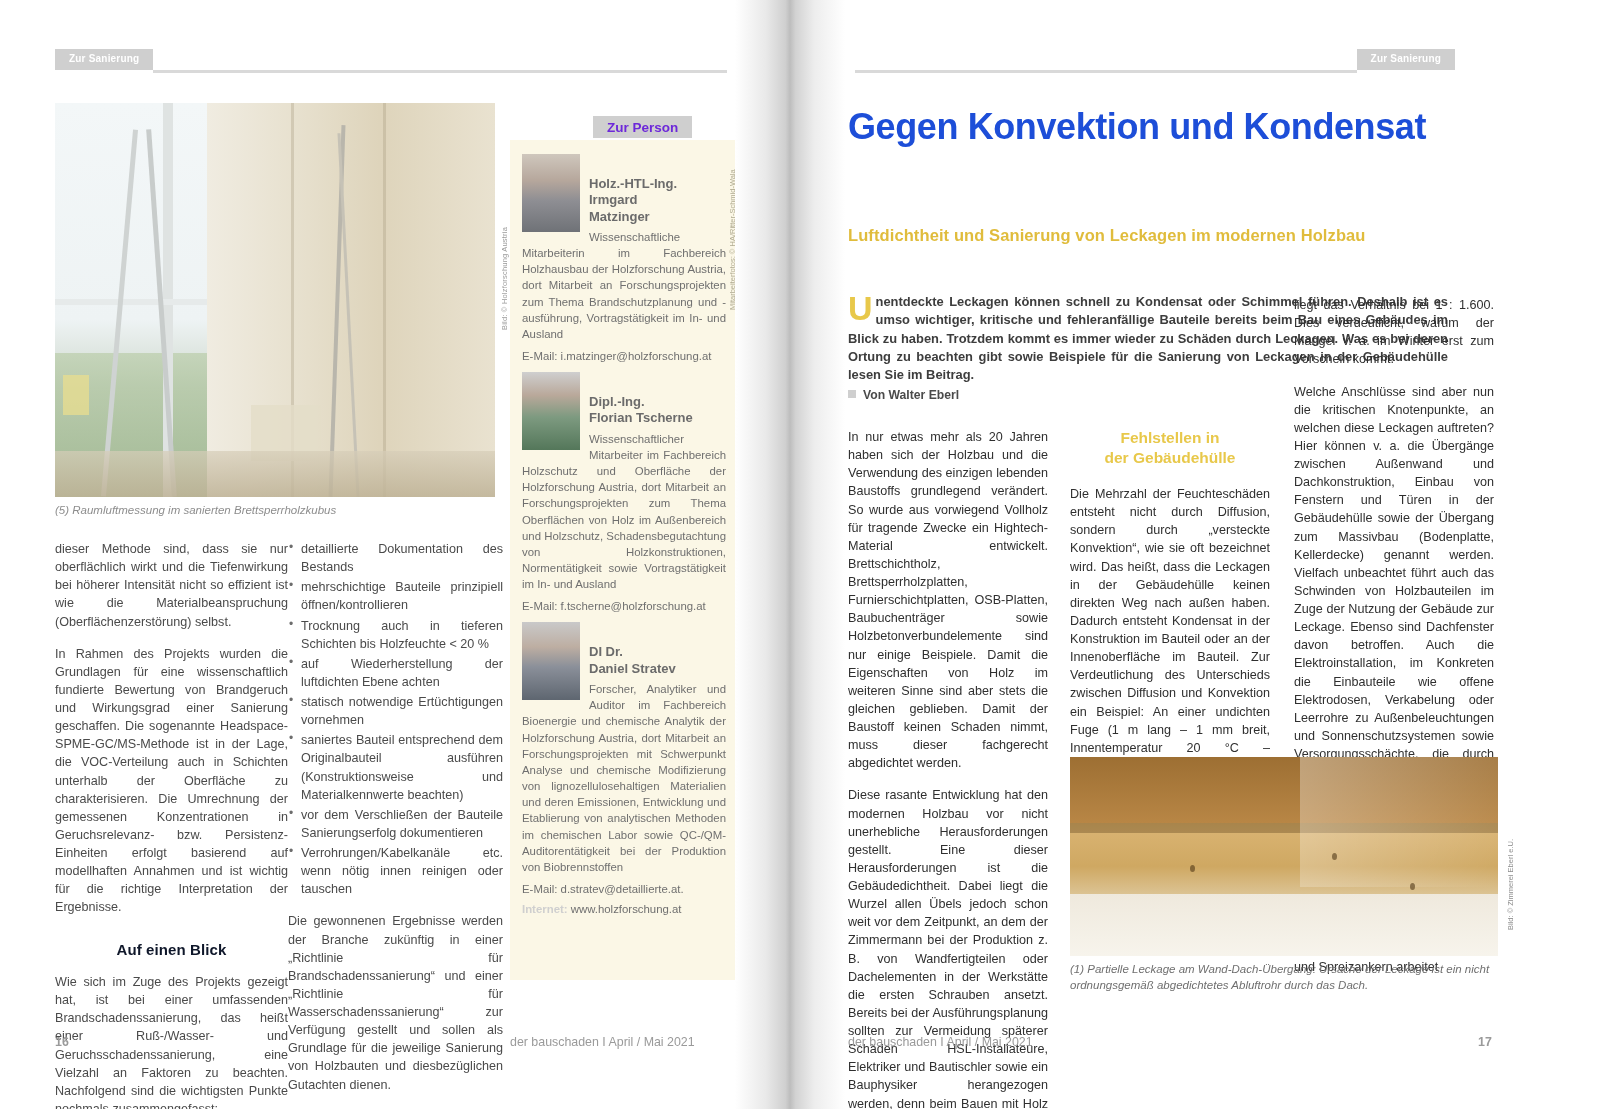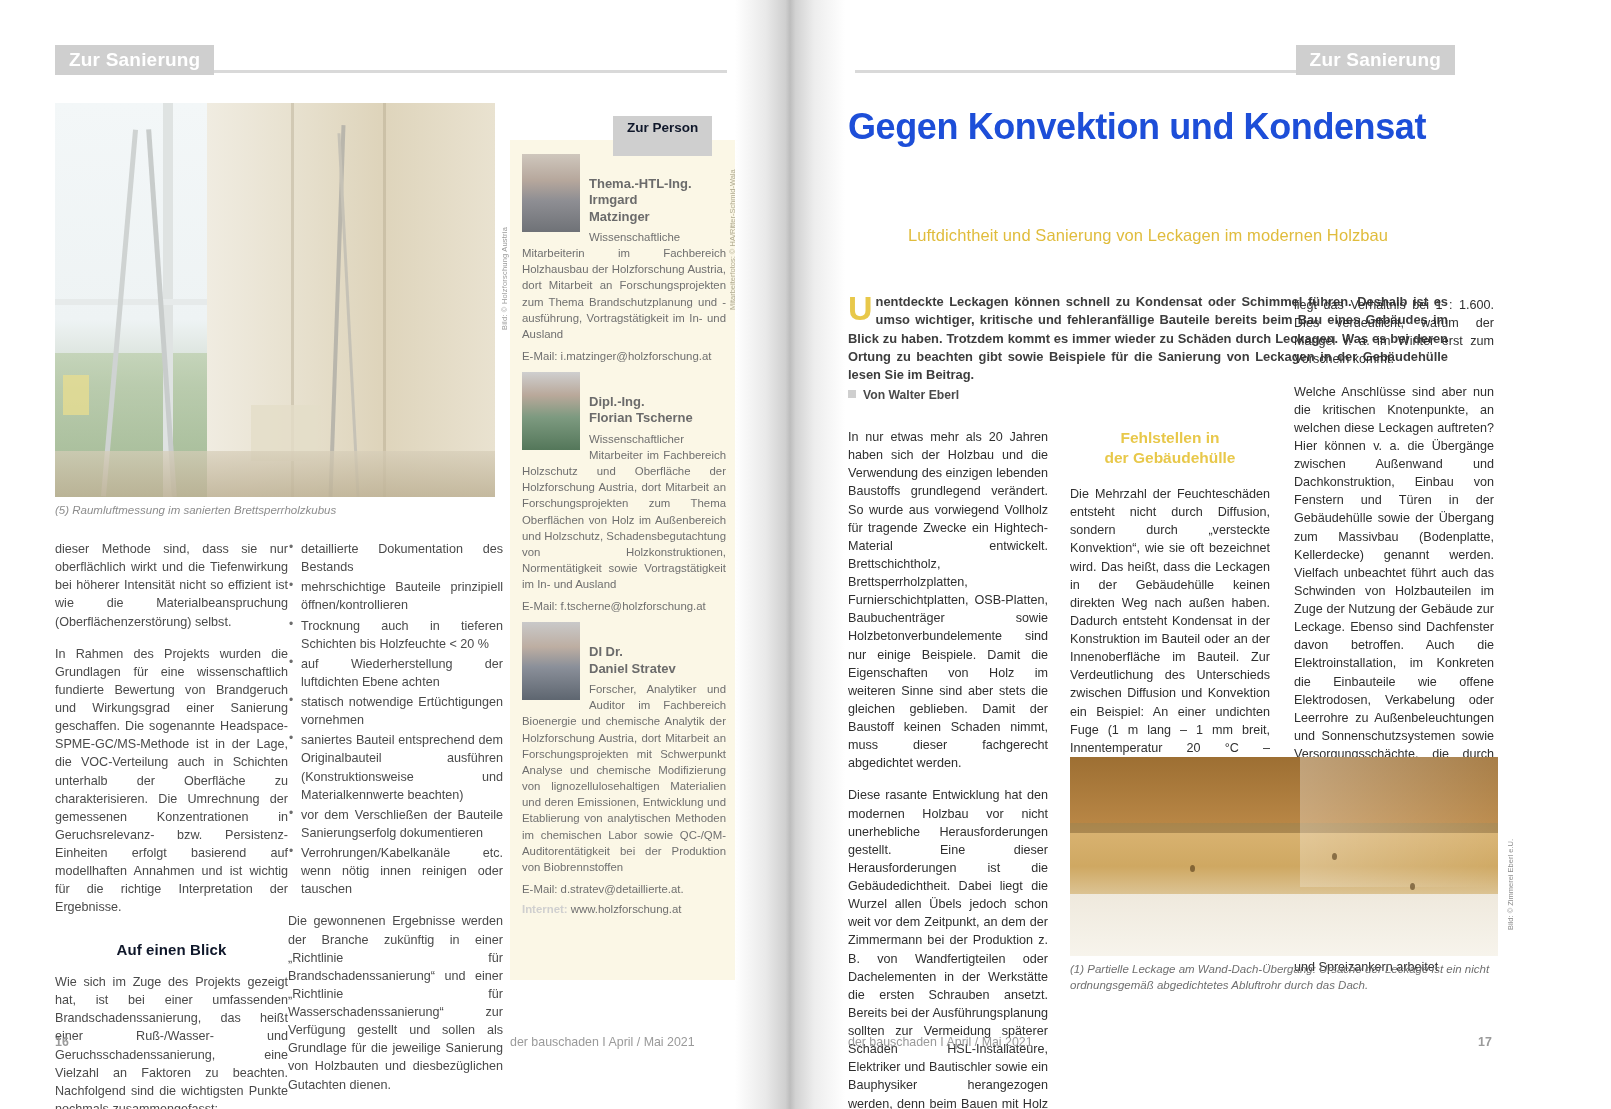--- a/index.html
+++ b/index.html
@@ -9,21 +9,21 @@
   
   .gutter{position:absolute;top:0;left:735px;width:110px;height:1109px;
     background:linear-gradient(to right,#ffffff 0%,#e9e9e9 28%,#cfcfcf 46%,#bdbdbd 50%,#d2d2d2 55%,#ededed 72%,#ffffff 100%);
     z-index:5;pointer-events:none;}
   .page{position:absolute;top:0;height:1109px;background:#fff;}
   .page-left{left:0;width:780px;}
   .page-right{left:800px;width:811px;}
 
   
   .runhead{position:absolute;height:27px;display:flex;align-items:center;}
-  .runhead .tab{background:#cfcfcf;color:#ffffff;font-weight:bold;font-size:19px;
+  .runhead .tab{background:#cfcfcf;color:#ffffff;font-weight:bold;font-size:10px;
     letter-spacing:.2px;padding:5px 14px 6px 14px;line-height:1;text-align:right;}
   .runhead .rule{height:3px;background:#d9d9d9;flex:1;align-self:flex-end;margin-bottom:0px;}
 
   .rh-left{left:55px;top:46px;width:672px;}
   .rh-right{left:855px;top:46px;width:600px;}
   .rh-right .tab{order:2;}
   .rh-right .rule{order:1;}
 
   
   .photo-main{position:absolute;left:55px;top:103px;width:440px;height:394px;
@@ -61,43 +61,43 @@
   .lcol p{margin:0 0 14px 0;}
   .lcol1{left:55px;top:540px;width:233px;}
   .lcol2{left:288px;top:540px;width:215px;}
   .kicker{color:#0f172a;font-weight:bold;font-size:15px;text-align:center;
     margin:22px 0 13px 0;letter-spacing:.1px;}
   ul.blist{list-style:none;margin:0;padding:0;}
   ul.blist li{position:relative;padding-left:13px;margin-bottom:2px;text-align:justify;}
   ul.blist li:before{content:"•";position:absolute;left:1px;top:-1px;color:#6d6d6d;font-size:12px;}
 
   
-  .zp-tab{position:absolute;left:613px;top:116px;background:#cfcfcf;color:#0f172a;
-    font-weight:bold;font-size:13.5px;padding:5px 14px 21px 14px;line-height:1;z-index:3;}
+  .zp-tab{position:absolute;left:593px;top:116px;background:#cfcfcf;color:#6d28d9;
+    font-weight:bold;font-size:13.5px;padding:5px 14px 3px 14px;line-height:1;z-index:3;}
   .zp-box{position:absolute;left:510px;top:140px;width:228px;height:840px;
     background:#fbf7e6;z-index:2;}
   .zp-credit{position:absolute;left:728px;top:310px;transform:rotate(-90deg);
     transform-origin:left top;font-size:7.5px;color:#b0ab92;white-space:nowrap;z-index:4;}
   .person{position:relative;padding:0 12px;}
   .p-photo{float:left;width:58px;height:78px;margin:0 9px 3px 0;}
   .ph1{background:linear-gradient(to bottom,#cfc7bd 0%,#b6a79c 34%,#8e8e93 60%,#6f7277 100%);}
   .ph2{background:linear-gradient(to bottom,#cfcfcf 0%,#b9a89a 30%,#7d9a80 58%,#54775a 100%);}
   .ph3{background:linear-gradient(to bottom,#c9c9c9 0%,#bdaea2 32%,#8a8f99 58%,#5e6670 100%);}
   .p-name{font-weight:bold;font-size:13px;color:#6b6b6b;line-height:1.25;padding-top:22px;}
   .p-desc{clear:none;font-size:11.4px;line-height:1.42;color:#6f6f6f;text-align:justify;
     margin-top:4px;}
   .p-mail{font-size:11.4px;color:#6f6f6f;margin-top:8px;clear:both;}
   .p-mail .lbl{color:#cfcfcf;font-weight:bold;}
   .clr{clear:both;height:10px;}
 
   
   .headline{position:absolute;left:848px;top:108px;width:580px;font-weight:bold;
     font-size:36px;line-height:1.07;color:#1d4ed8;letter-spacing:-.4px;}
-  .subhead{position:absolute;left:848px;top:226px;width:600px;font-weight:normal;
-    font-size:16.5px;color:#e0bc3c;letter-spacing:.1px;text-align:center;}
+  .subhead{position:absolute;left:848px;top:226px;width:600px;font-weight:bold;
+    font-size:16.5px;color:#e0bc3c;letter-spacing:.1px;}
   .lead{position:absolute;left:848px;top:293px;width:600px;font-weight:bold;
     font-size:12.9px;line-height:1.42;color:#3d3d3d;text-align:justify;}
   .dropcap{float:left;font-size:34px;line-height:26px;color:#e8c84a;font-weight:bold;
     padding:2px 3px 0 0;}
   .byline{position:absolute;left:848px;top:388px;font-size:12.2px;font-weight:bold;color:#4a4a4a;}
   .byline .sq{display:inline-block;width:8px;height:8px;background:#cfcfcf;
     margin-right:7px;vertical-align:1px;}
 
   .rcol{position:absolute;font-size:12.6px;line-height:1.44;color:#2f2f2f;text-align:justify;}
   .rcol p{margin:0 0 14px 0;}
@@ -187,21 +187,21 @@
         <li>Verrohrungen/Kabelkanäle etc. wenn nötig innen reinigen oder tauschen</li>
       </ul>
     <p style="margin-top:14px"><span>Die gewonnenen Ergebnisse werden der Branche zukünftig in einer „Richtlinie für Brandschadenssanierung“ und einer „Richtlinie für Wasserschadenssanierung“ zur Verfügung gestellt und sollen als Grundlage für die jeweilige Sanierung von Holzbauten und diesbezüglichen Gutachten dienen.</span></p>
   </div>
 
   <div class="zp-box">
     <div style="height:14px"></div>
     <div id="people-holder">
         <div class="person">
           <div class="p-photo ph1"></div>
-          <div class="p-name" style="white-space: pre-line;">Thema.-HTL-Ing.
+          <div class="p-name" style="white-space: pre-line;">Holz.-HTL-Ing.
 Irmgard
 Matzinger</div>
           <div class="p-desc">Wissenschaftliche Mitarbeiterin im Fachbereich Holzhausbau der Holzforschung Austria, dort Mitarbeit an Forschungsprojekten zum Thema Brandschutzplanung und -ausführung, Vortragstätigkeit im In- und Ausland</div>
           <div class="p-mail">E-Mail: i.matzinger@holzforschung.at</div>
           <div class="clr"></div>
         </div>
         <div class="person">
           <div class="p-photo ph2"></div>
           <div class="p-name" style="white-space: pre-line;">Dipl.-Ing.
 Florian Tscherne</div>

